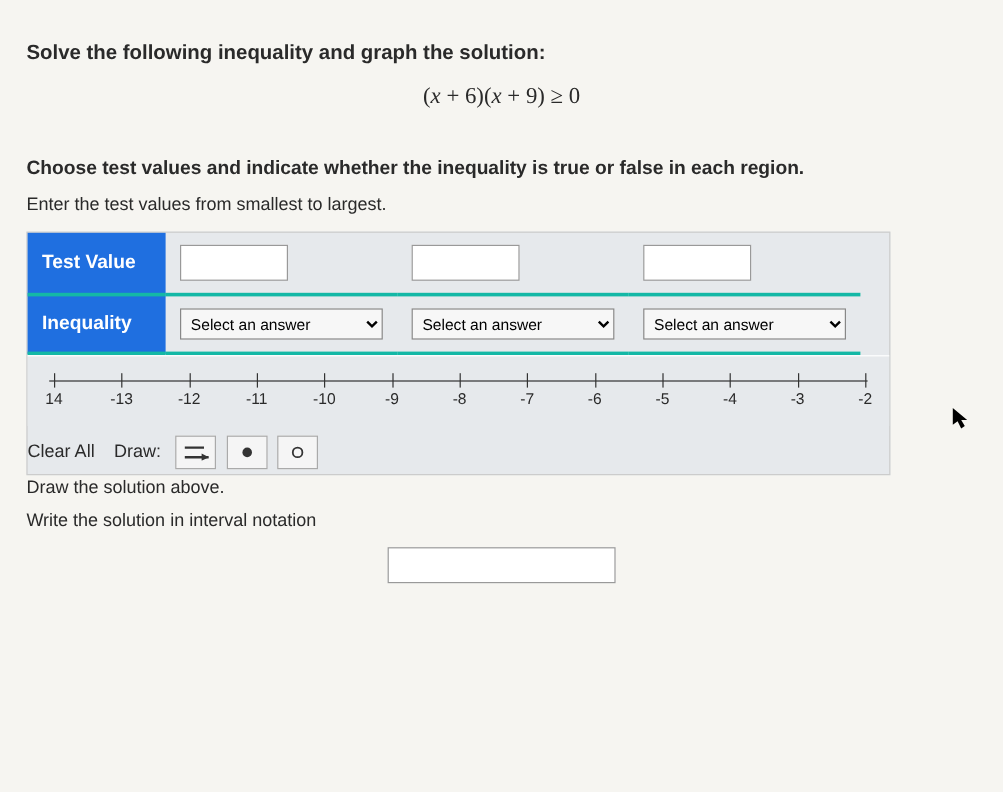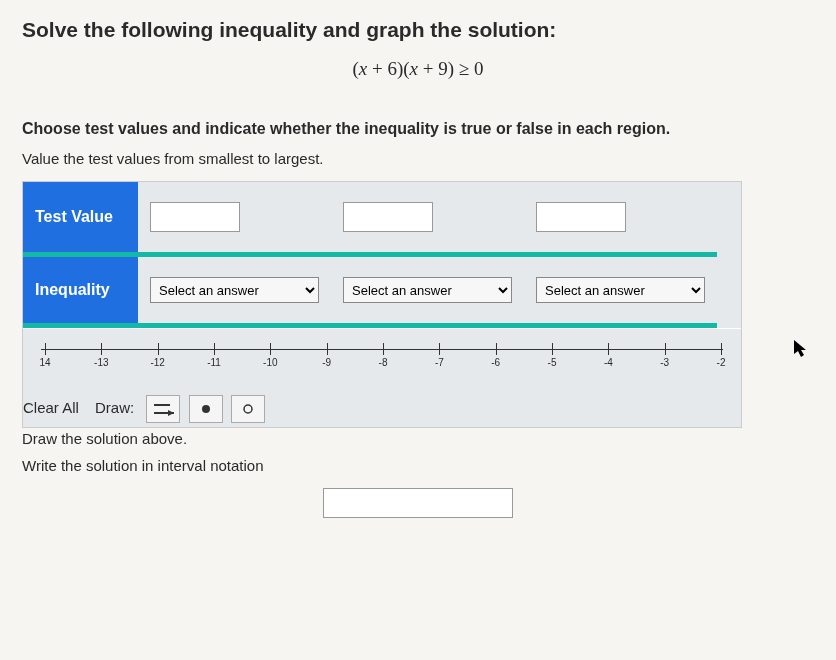--- a/index.html
+++ b/index.html
@@ -6,23 +6,24 @@
     body {
       font-family: "Segoe UI", Tahoma, Verdana, sans-serif;
       background: #f6f5f1;
       width: 836px;
       height: 660px;
       padding: 18px 22px;
       color: #2a2a2a;
       position: relative;
     }
     .title {
-      font-size: 21px;
+      font-size: 17px;
       font-weight: 600;
       margin-bottom: 16px;
+      margin-top: 16px;
     }
     .equation {
       text-align: center;
       font-family: "Cambria Math", "Times New Roman", serif;
       font-size: 19px;
       margin: 10px 0 40px 0;
     }
     .instruction1 {
       font-size: 16px;
       font-weight: 600;
@@ -33,22 +34,22 @@
       margin-bottom: 14px;
     }
     .table-wrap {
       background: #e6e9ec;
       border: 1px solid #ccc;
       display: inline-block;
       min-width: 720px;
     }
     table { border-collapse: collapse; }
     td, th {
-      padding: 20px 12px;
-      border-bottom: 5px solid #14b8a6;
+      padding: 10px 12px;
+      border-bottom: 3px solid #14b8a6;
       vertical-align: middle;
     }
     .hcell {
       background: #1f6fe0;
       color: #fff;
       font-weight: 600;
       font-size: 16px;
       width: 115px;
     }
     .text-input {
@@ -87,21 +88,21 @@
     .tick {
       position: absolute;
       top: 0;
       width: 1px;
       height: 12px;
       background: #333;
     }
     .ticklabel {
       position: absolute;
       top: 14px;
-      font-size: 10px;
+      font-size: 13px;
       transform: translateX(-50%);
     }
     .toolbar {
       text-align: left;
       padding: 8px 20px 4px 0;
       font-size: 15px;
     }
     .tool-btn {
       display: inline-flex;
       align-items: center;
@@ -142,21 +143,21 @@
 
 
 
 <div class="title">Solve the following inequality and graph the solution:</div>
 
 <div class="equation">
   (<span style="font-style:italic">x</span> + 6)(<span style="font-style:italic">x</span> + 9) ≥ 0
 </div>
 
 <div class="instruction1">Choose test values and indicate whether the inequality is true or false in each region.</div>
-<div class="instruction2">Value the test values from smallest to largest.</div>
+<div class="instruction2">Enter the test values from smallest to largest.</div>
 
 <div class="table-wrap">
   <table>
     <tbody>
         <tr>
       <td class="hcell">Test Value</td>
       <td><input class="text-input" type="text" style=""></td>
       <td><input class="text-input" type="text" style=""></td>
       <td><input class="text-input" type="text" style=""></td>
     </tr>

